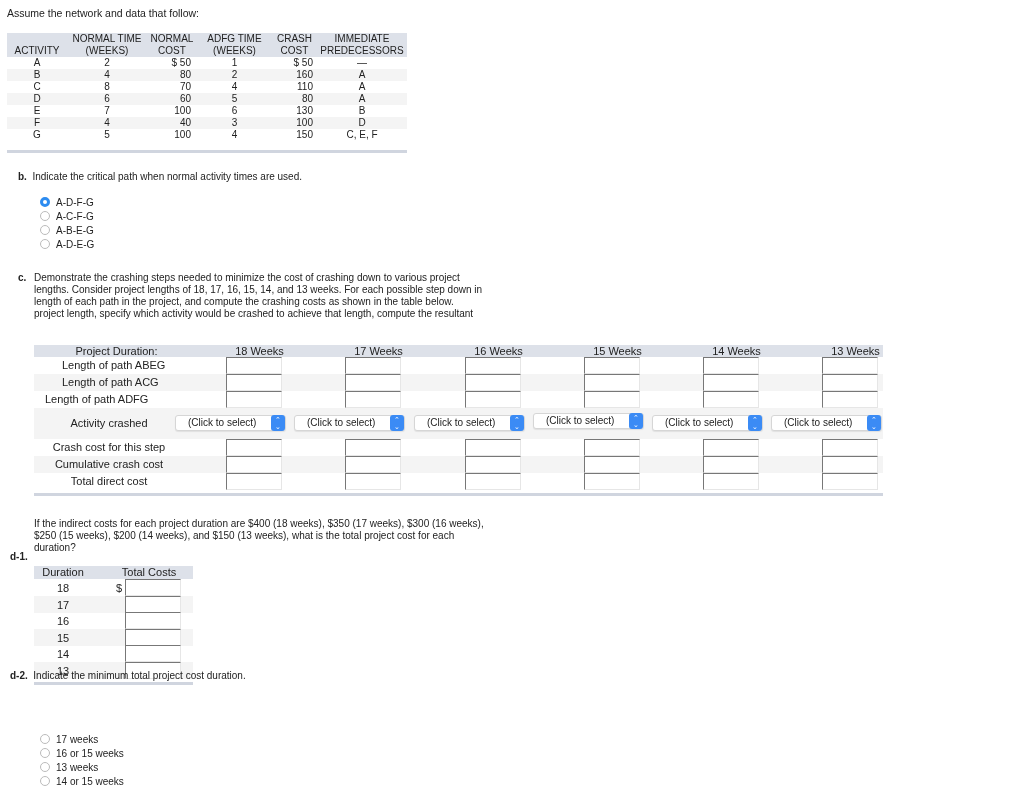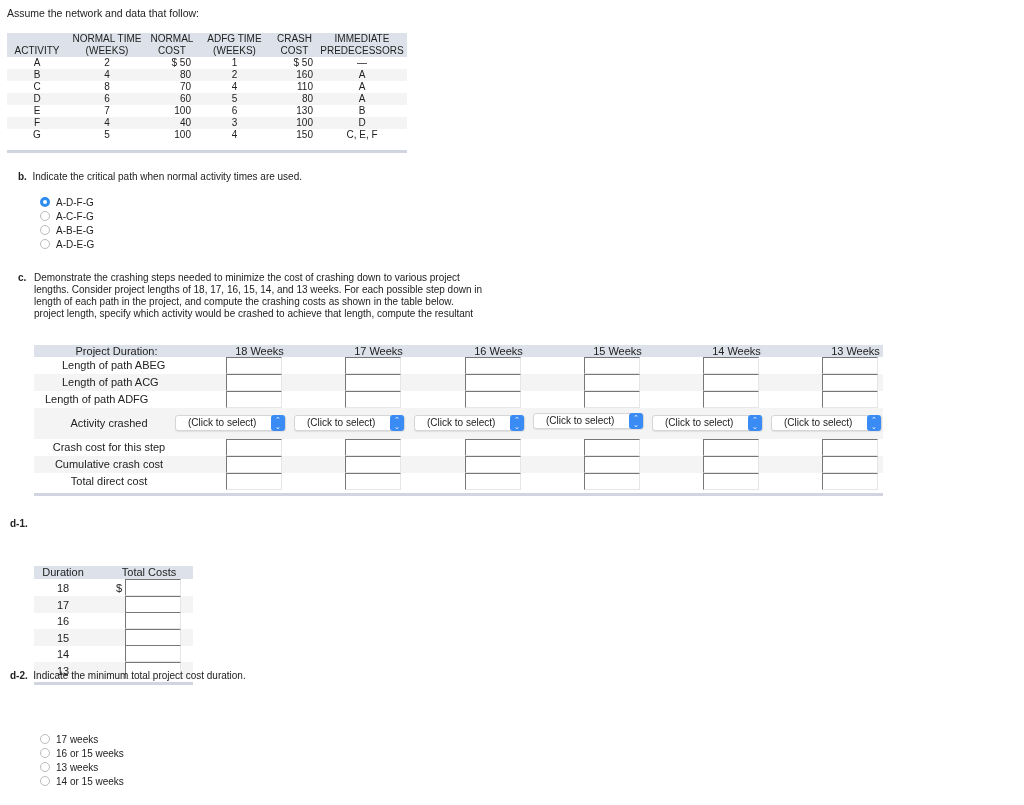--- a/index.html
+++ b/index.html
@@ -219,21 +219,26 @@
     <div class="cell-in" style="left: 311px; top: 128px;"></div>
     <div class="cell-in" style="left: 431px; top: 128px;"></div>
     <div class="cell-in" style="left: 550px; top: 128px;"></div>
     <div class="cell-in" style="left: 669px; top: 128px;"></div>
     <div class="cell-in" style="left: 788px; top: 128px;"></div>
     <div class="band" style="position: absolute; left: 0px; top: 148px; width: 849px;"></div>
   </div>
 
 <div class="abs q" style="left:10px; top:518px; width:520px;">
   <div style="display:flex;">
-    <b style="width:24px;">d-1.</b>
+    <b style="width:24px;margin-top:33px;">d-1.</b>
+    <div>
+      <div>If the indirect costs for each project duration are $400 (18 weeks), $350 (17 weeks), $300 (16 weeks),</div>
+      <div>$250 (15 weeks), $200 (14 weeks), and $150 (13 weeks), what is the total project cost for each</div>
+      <div>duration?</div>
+    </div>
   </div>
 </div>
 
 <div class="abs d1" id="d1">
     <div class="d1-head"></div>
     <div class="ct-label" style="left: 0px; top: 0px; width: 58px; line-height: 13px;">Duration</div>
     <div class="ct-label" style="left: 85px; top: 0px; width: 60px; line-height: 13px;">Total Costs</div>
     <div class="d1-row" style="top: 13px;"></div>
     <div class="ct-label" style="left: 0px; width: 58px; top: 16px;">18</div>
     <div class="ct-label" style="left: 80px; width: 10px; top: 16px;">$</div>

